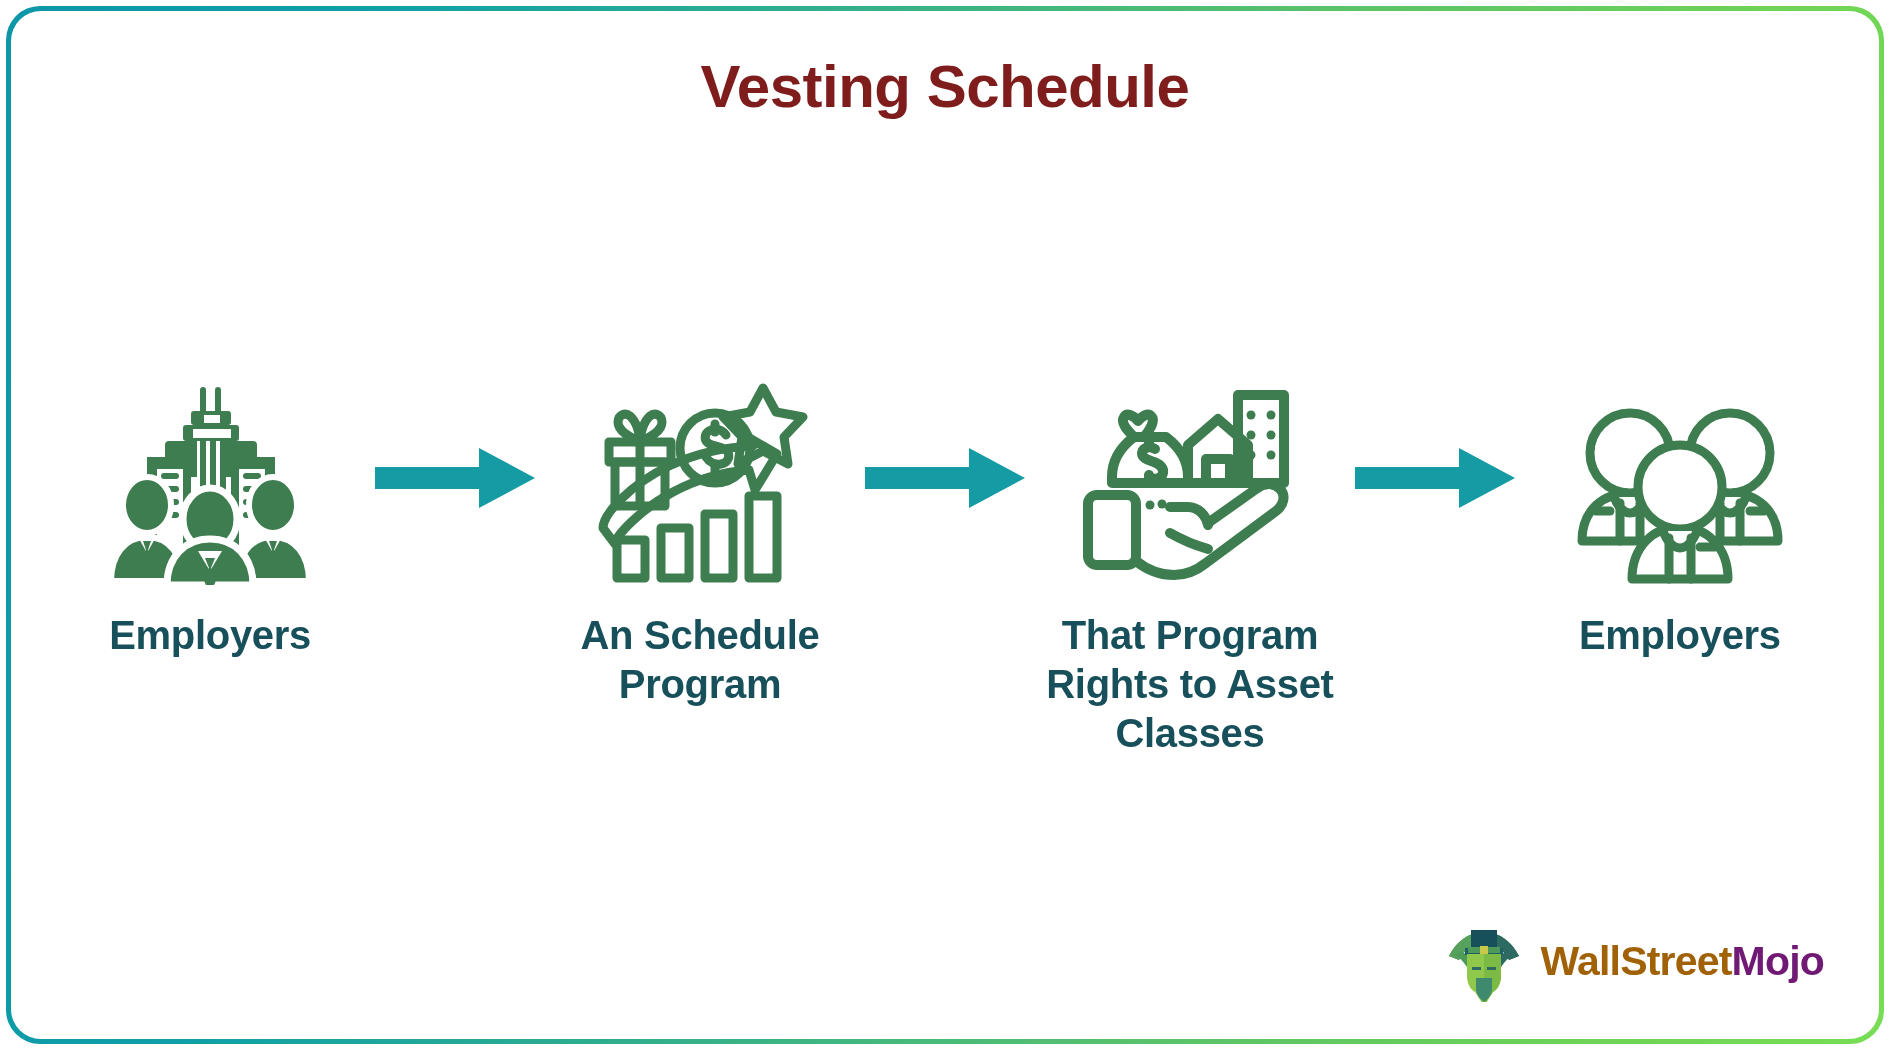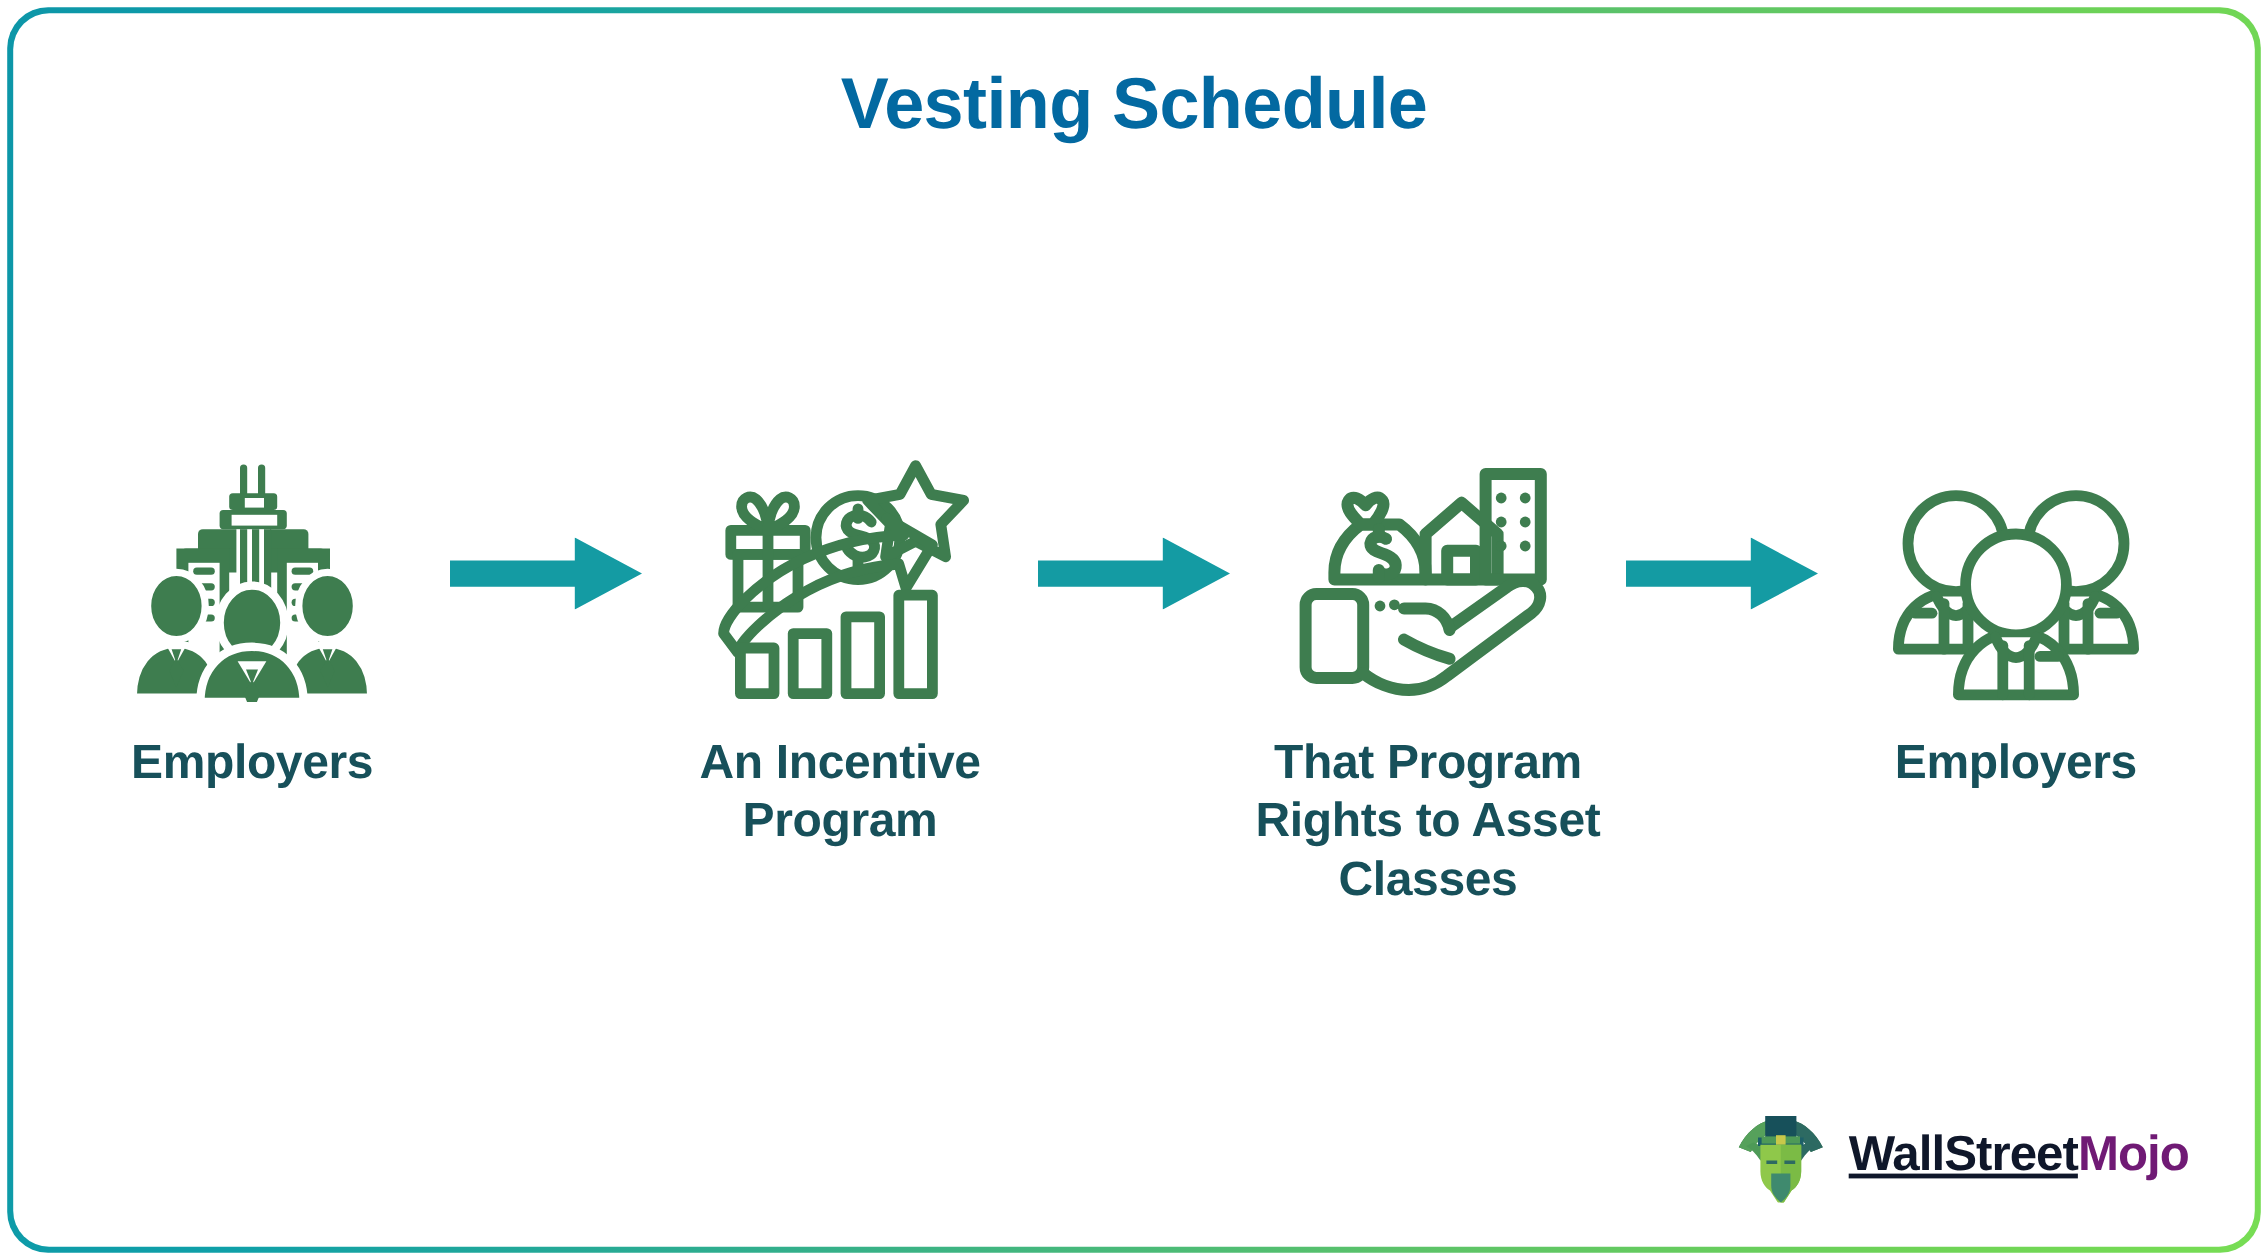--- a/index.html
+++ b/index.html
@@ -39,21 +39,21 @@
 
   .title {
     position: absolute;
     left: 0;
     top: 52px;
     width: 1890px;
     text-align: center;
     font-size: 60px;
     font-weight: 700;
     letter-spacing: -0.5px;
-    color: #0369a1;
+    color: #7f1d1d;
   }
 
   
   .flow {
     position: absolute;
     left: 50px;
     top: 370px;
     width: 1790px;
     height: 330px;
     display: flex;
@@ -98,21 +98,21 @@
     display: flex;
     align-items: center;
     gap: 16px;
   }
   .logo-text {
     font-size: 41px;
     font-weight: 700;
     letter-spacing: -0.8px;
     white-space: nowrap;
   }
-  .logo-text .ws { color: #0f172a; text-decoration: underline; }
+  .logo-text .ws { color: #a16207; }
   .logo-text .mj { color: #701a75; }
 </style>
 </head>
 <body>
 
 <div class="canvas">
 
   <div class="frame">
     <div class="frame-inner"></div>
   </div>
@@ -203,21 +203,21 @@
 
             <path d="M10 148c0-14 28-44 66-62 30-14 56-19 84-20l-14-14 38 22-22 36-6-20c-26 2-50 8-76 22-32 17-58 44-58 52z"></path>
 
             <rect x="24" y="160" width="28" height="38"></rect>
             <rect x="68" y="148" width="28" height="50"></rect>
             <rect x="112" y="134" width="28" height="64"></rect>
             <rect x="156" y="116" width="28" height="82"></rect>
           </g>
         </svg>
       </div>
-      <div class="step-label">An Incentive
+      <div class="step-label">An Schedule
 Program</div>
     </div>
 
     <div class="arrow-cell">
       <svg width="160" height="60" viewBox="0 0 160 60">
         <path d="M0 19h104V0l56 30-56 30V41H0z" fill="#149ba3"></path>
       </svg>
     </div>
 
     <div class="step">

